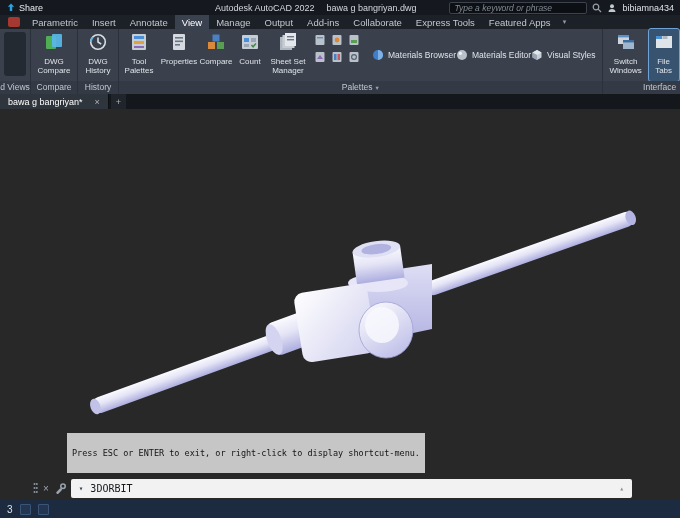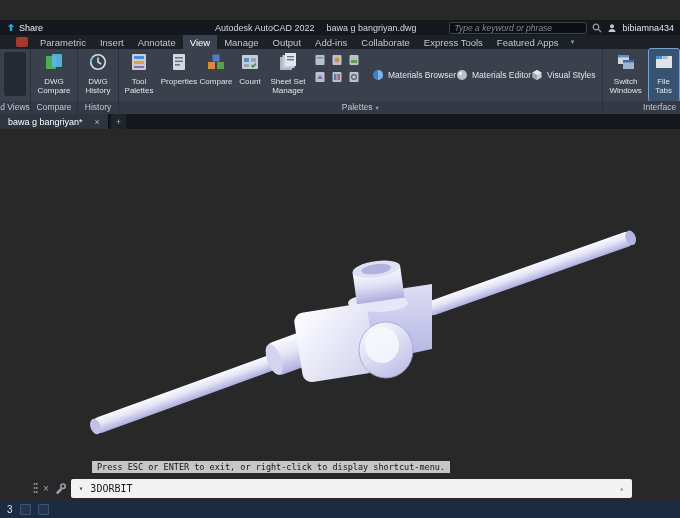--- a/index.html
+++ b/index.html
@@ -1,28 +1,28 @@
 <!DOCTYPE html>
 <html><head>
 <meta charset="utf-8">
 <style>
   html,body{margin:0;padding:0;background:#111;}
   .app{position:relative;width:680px;height:518px;display:flex;flex-direction:column;overflow:hidden;
        background:#282828;font-family:"Liberation Sans",sans-serif;color:#dfe3e8;-webkit-font-smoothing:antialiased;}
   
-  .titlebar{position:relative;height:15px;background:#15191f;display:flex;align-items:center;padding:0 6px;gap:6px;font-size:9px;flex:none;margin-top:20px;}
+  .titlebar{position:relative;height:15px;background:#15191f;display:flex;align-items:center;padding:0 6px;gap:6px;font-size:9px;flex:none;}
   .share-wrap{display:flex;align-items:center;gap:3px;color:#e8ecf1;cursor:default;}
   .tb-center{position:absolute;left:50%;top:0;height:15px;transform:translateX(-62%);display:flex;align-items:center;gap:12px;color:#d4d8de;white-space:nowrap;}
   .tb-right{margin-left:auto;display:flex;align-items:center;gap:5px;}
   .search{width:128px;height:10px;background:#0c0f13;border:1px solid #3c434d;border-radius:2px;color:#cfd4da;
           font-size:8.5px;font-style:italic;padding:0 4px;font-family:"Liberation Sans",sans-serif;}
   .search::placeholder{color:#828a93;font-style:italic;}
   .uname{color:#dfe3e8;}
   
-  .tabrow{height:14px;background:#1c2127;display:flex;align-items:stretch;font-size:9.5px;color:#c2c8d0;padding-left:14px;flex:none;}
+  .tabrow{height:14px;background:#1c2127;display:flex;align-items:stretch;font-size:9.5px;color:#c2c8d0;padding-left:6px;flex:none;}
   .appbtn{width:12px;height:10px;background:#a63832;border-radius:2px;margin:2px 5px 0 2px;flex:none;}
   .rtab{padding:0 7px;display:flex;align-items:center;white-space:nowrap;cursor:default;}
   .rtab.active{background:#3a4250;color:#fff;}
   .collapse{margin-left:5px;display:flex;align-items:center;color:#949ba5;font-size:7px;}
   
   .ribbon{height:65px;background:#3a414d;display:flex;align-items:stretch;flex:none;}
   .panel{display:flex;flex-direction:column;border-right:1px solid #2b313b;flex:none;}
   .panel-content{height:52px;display:flex;align-items:flex-start;}
   .panel-label{height:13px;background:#333a45;font-size:8.5px;color:#c3c9d1;line-height:13px;text-align:center;
                display:flex;align-items:center;justify-content:center;gap:3px;overflow:hidden;white-space:nowrap;}
@@ -39,22 +39,22 @@
   .rowbtn{display:flex;align-items:center;gap:4px;font-size:8.5px;color:#dfe3e8;white-space:nowrap;cursor:default;}
   .rowbtn svg{width:12px;height:12px;flex:none;}
   
   .filetabs{height:15px;background:#14181d;display:flex;align-items:stretch;font-size:9px;flex:none;}
   .ftab{background:#2f353d;color:#fff;display:flex;align-items:center;gap:12px;padding:0 8px;border-right:1px solid #0d1014;cursor:default;}
   .ftab .x{color:#aeb4bc;font-size:9px;}
   .addtab{width:15px;display:flex;align-items:center;justify-content:center;color:#aeb4bc;background:#20252b;margin-left:2px;cursor:default;}
   
   .viewport{position:relative;flex:1;background:#282828;overflow:hidden;}
   .model{position:absolute;inset:0;width:680px;height:391px;}
-  .hint{position:absolute;left:92px;bottom:27px;background:rgba(211,211,211,.93);color:#141414;
-        font-family:"DejaVu Sans Mono",monospace;font-size:8.5px;padding:1px 5px;white-space:nowrap;}
+  .hint{position:absolute;left:67px;bottom:27px;background:rgba(211,211,211,.93);color:#141414;
+        font-family:"DejaVu Sans Mono",monospace;font-size:8.5px;padding:15px 5px;white-space:nowrap;}
   .cmdrow{position:absolute;left:33px;right:48px;bottom:2px;height:19px;display:flex;align-items:center;gap:5px;}
   .cico{color:#9aa4b0;font-size:10px;display:flex;align-items:center;cursor:default;}
   .cmdbar{flex:1;height:19px;background:#f2f2f2;border-radius:2px;display:flex;align-items:center;padding:0 8px;gap:7px;
           color:#15181c;font-family:"DejaVu Sans Mono",monospace;font-size:10px;box-sizing:border-box;}
   .cmdbar .dd{font-size:7.5px;color:#3c4450;}
   .cmdbar .up{margin-left:auto;font-size:7.5px;color:#8b929c;}
   
   .statusbar{height:18px;background:#1d2b41;display:flex;align-items:center;gap:7px;padding:0 7px;font-size:10px;color:#dfe3e8;flex:none;}
   .sq{width:9px;height:9px;border:1px solid #3b5578;background:#24364f;border-radius:1px;}
 </style>

